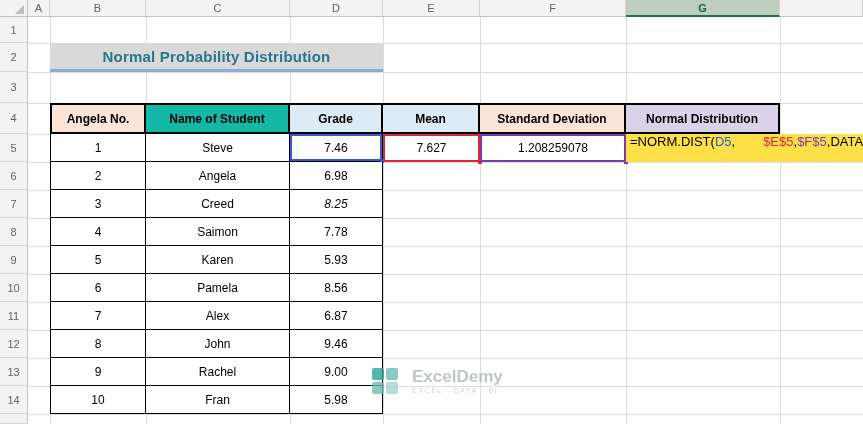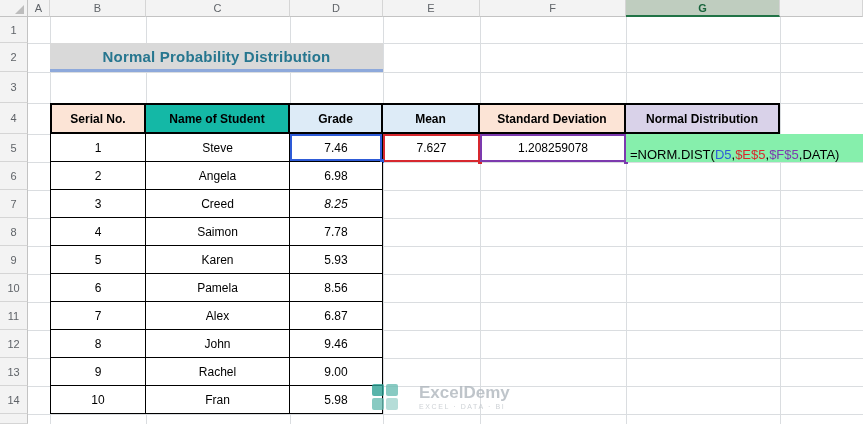--- a/index.html
+++ b/index.html
@@ -26,61 +26,61 @@
              font-size:15px;color:#26768F;letter-spacing:.2px;}
   .th{font-weight:bold;border-top:2px solid #000;border-bottom:2px solid #000;border-right:2px solid #000;}
   .th.first{border-left:2px solid #000;}
   .td{border-right:1px solid #000;border-bottom:1px solid #000;}
   .td.colB{border-left:1px solid #000;}
   .colB{grid-column:3;} .colC{grid-column:4;} .colD{grid-column:5;}
   .refcell{position:relative;}
   .refcell::after{content:"";position:absolute;inset:0;border:2px solid var(--ref);pointer-events:none;}
   .refcell::before{content:"";position:absolute;right:-2px;bottom:-2px;width:4px;height:4px;
                    background:var(--ref);z-index:2;}
-  .formula-cell{grid-column:8/10;grid-row:6;position:relative;z-index:1;background:#86efac;
-                display:flex;align-items:flex-end;white-space:nowrap;font-size:13px;
+  .formula-cell{grid-column:8/10;grid-row:6;position:relative;z-index:1;background:#fde047;
+                display:flex;align-items:flex-start;white-space:nowrap;font-size:13px;
                 padding-left:4px;box-sizing:border-box;}
-  .watermark{position:absolute;left:372px;top:384px;z-index:3;display:flex;align-items:flex-end;
-             gap:21px;opacity:.8;}
+  .watermark{position:absolute;left:372px;top:368px;z-index:3;display:flex;align-items:flex-end;
+             gap:14px;opacity:.8;}
   .wm-icon{width:26px;height:26px;display:grid;grid-template-columns:1fr 1fr;
            grid-template-rows:1fr 1fr;gap:2px;}
   .wm-icon span{border-radius:2px;display:block;}
   .wm-icon .s1{background:#2FA296;} .wm-icon .s2{background:#6BBDB4;}
   .wm-icon .s3{background:#6BBDB4;} .wm-icon .s4{background:#A3D5CF;}
   .wm-text .brand{font-size:17px;font-weight:bold;color:#B0B7BE;line-height:1;}
   .wm-text .tagline{font-size:7px;color:#C2C7CC;letter-spacing:1.6px;margin-top:2px;}
 </style>
 </head>
 <body>
 
 <div class="screen">
   <div id="sheet" class="sheet">
 
     <div class="corner">
       <div class="tri"></div>
     </div>
 
     <div class="cell title-bar" style="grid-column:3/6;grid-row:3;">Normal Probability Distribution</div>
 
-    <div class="cell th first" style="grid-area: 5 / 3; background: rgb(252, 228, 214);">Serial No.</div>
+    <div class="cell th first" style="grid-area: 5 / 3; background: rgb(252, 228, 214);">Angela No.</div>
     <div class="cell th" style="grid-area: 5 / 4; background: #14b8a6;">Name of Student</div>
     <div class="cell th" style="grid-area: 5 / 5; background: rgb(221, 235, 247);">Grade</div>
     <div class="cell th" style="grid-area: 5 / 6; background: rgb(221, 235, 247);">Mean</div>
     <div class="cell th" style="grid-area: 5 / 8; background: rgb(217, 210, 233);">Normal Distribution</div>
     <div class="cell th" style="grid-area: 5 / 7; background: rgb(252, 228, 214);">Standard Deviation</div>
 
     <div class="cell refcell" style="grid-area: 6 / 6; --ref: #D7282F;">7.627</div>
 
     <div class="cell refcell" style="grid-area: 6 / 7; --ref: #7C3AAE;">1.208259078</div>
 
     <div class="formula-cell">
       <span style="color: rgb(0, 0, 0);">=NORM.DIST(</span>
       <span style="color: rgb(46, 91, 215);">D5</span>
       <span style="color: rgb(0, 0, 0);">,</span>
-      <span style="color: rgb(215, 40, 47);">$E$5</span>
+      <span style="color: rgb(215, 40, 47); margin-left: 28px;">$E$5</span>
       <span style="color: rgb(0, 0, 0);">,</span>
       <span style="color: rgb(124, 58, 174);">$F$5</span>
       <span style="color: rgb(0, 0, 0);">,DATA)</span>
     </div>
 
     <div class="watermark">
       <div class="wm-icon">
         <span class="s1"></span>
           <span class="s2"></span>
           <span class="s3"></span>

